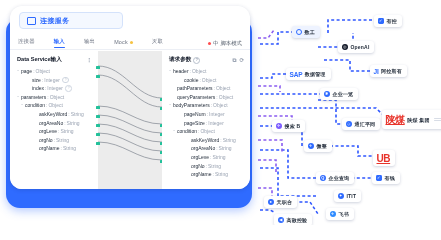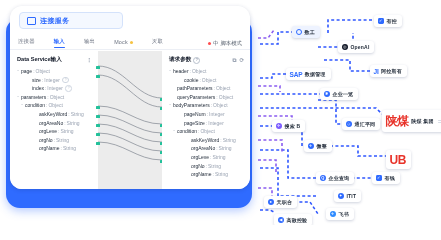--- a/index.html
+++ b/index.html
@@ -62,21 +62,21 @@
     box-shadow:0 1px 3px rgba(30,50,100,.22);white-space:nowrap;}
   .node .nlbl{font-size:5px;color:#1f2937;font-weight:700;letter-spacing:.2px;}
   .node.lite{background:#eef3ff;}
   .gl{flex:0 0 auto;display:inline-flex;align-items:center;justify-content:center;}
   .sq{width:6.5px;height:6.5px;border-radius:1.4px;display:inline-flex;align-items:center;justify-content:center;
       color:#fff;font-size:4px;font-weight:700;}
   .cir{width:6.5px;height:6.5px;border-radius:50%;display:inline-flex;align-items:center;justify-content:center;
       color:#fff;font-size:4px;font-weight:700;}
   .ring{width:6.5px;height:6.5px;border-radius:50%;border:1.4px solid #2f6bff;box-sizing:border-box;}
   .txtlogo{font-size:6.5px;font-weight:700;letter-spacing:-.2px;}
-  .bigred{font-size:12px;font-weight:800;color:#e8332a;letter-spacing:-.4px;}
+  .bigred{font-size:10px;font-weight:800;color:#e8332a;letter-spacing:-.4px;text-decoration:underline;}
   .sublines{display:flex;flex-direction:column;gap:1px;margin-left:2px;}
   .sublines i{display:block;height:.8px;background:#d8dde6;border-radius:1px;}
 </style>
 </head>
 <body>
 
 <div id="stage">
 
   <div class="panel-shell"></div>
   <div class="panel">
@@ -382,21 +382,21 @@
             <span class="cir" style="background:#7c5cff">✛</span>
           </span>
           <span class="nlbl">搜索 B</span>
         </div>
         <div class="node" style="left: 46px; top: 140px;">
           <span class="gl">
             <span class="cir" style="background:#2f6bff">✈</span>
           </span>
           <span class="nlbl">微整</span>
         </div>
-        <div class="node" style="left: 128px; top: 150px;">
+        <div class="node" style="left: 115px; top: 150px;">
           <span class="gl">
             <span class="bigred">UB</span>
           </span>
         </div>
         <div class="node" style="left: 114px; top: 172px;">
           <span class="gl">
             <span class="sq" style="background:#2f6bff">✓</span>
           </span>
           <span class="nlbl">有钱</span>
         </div>

